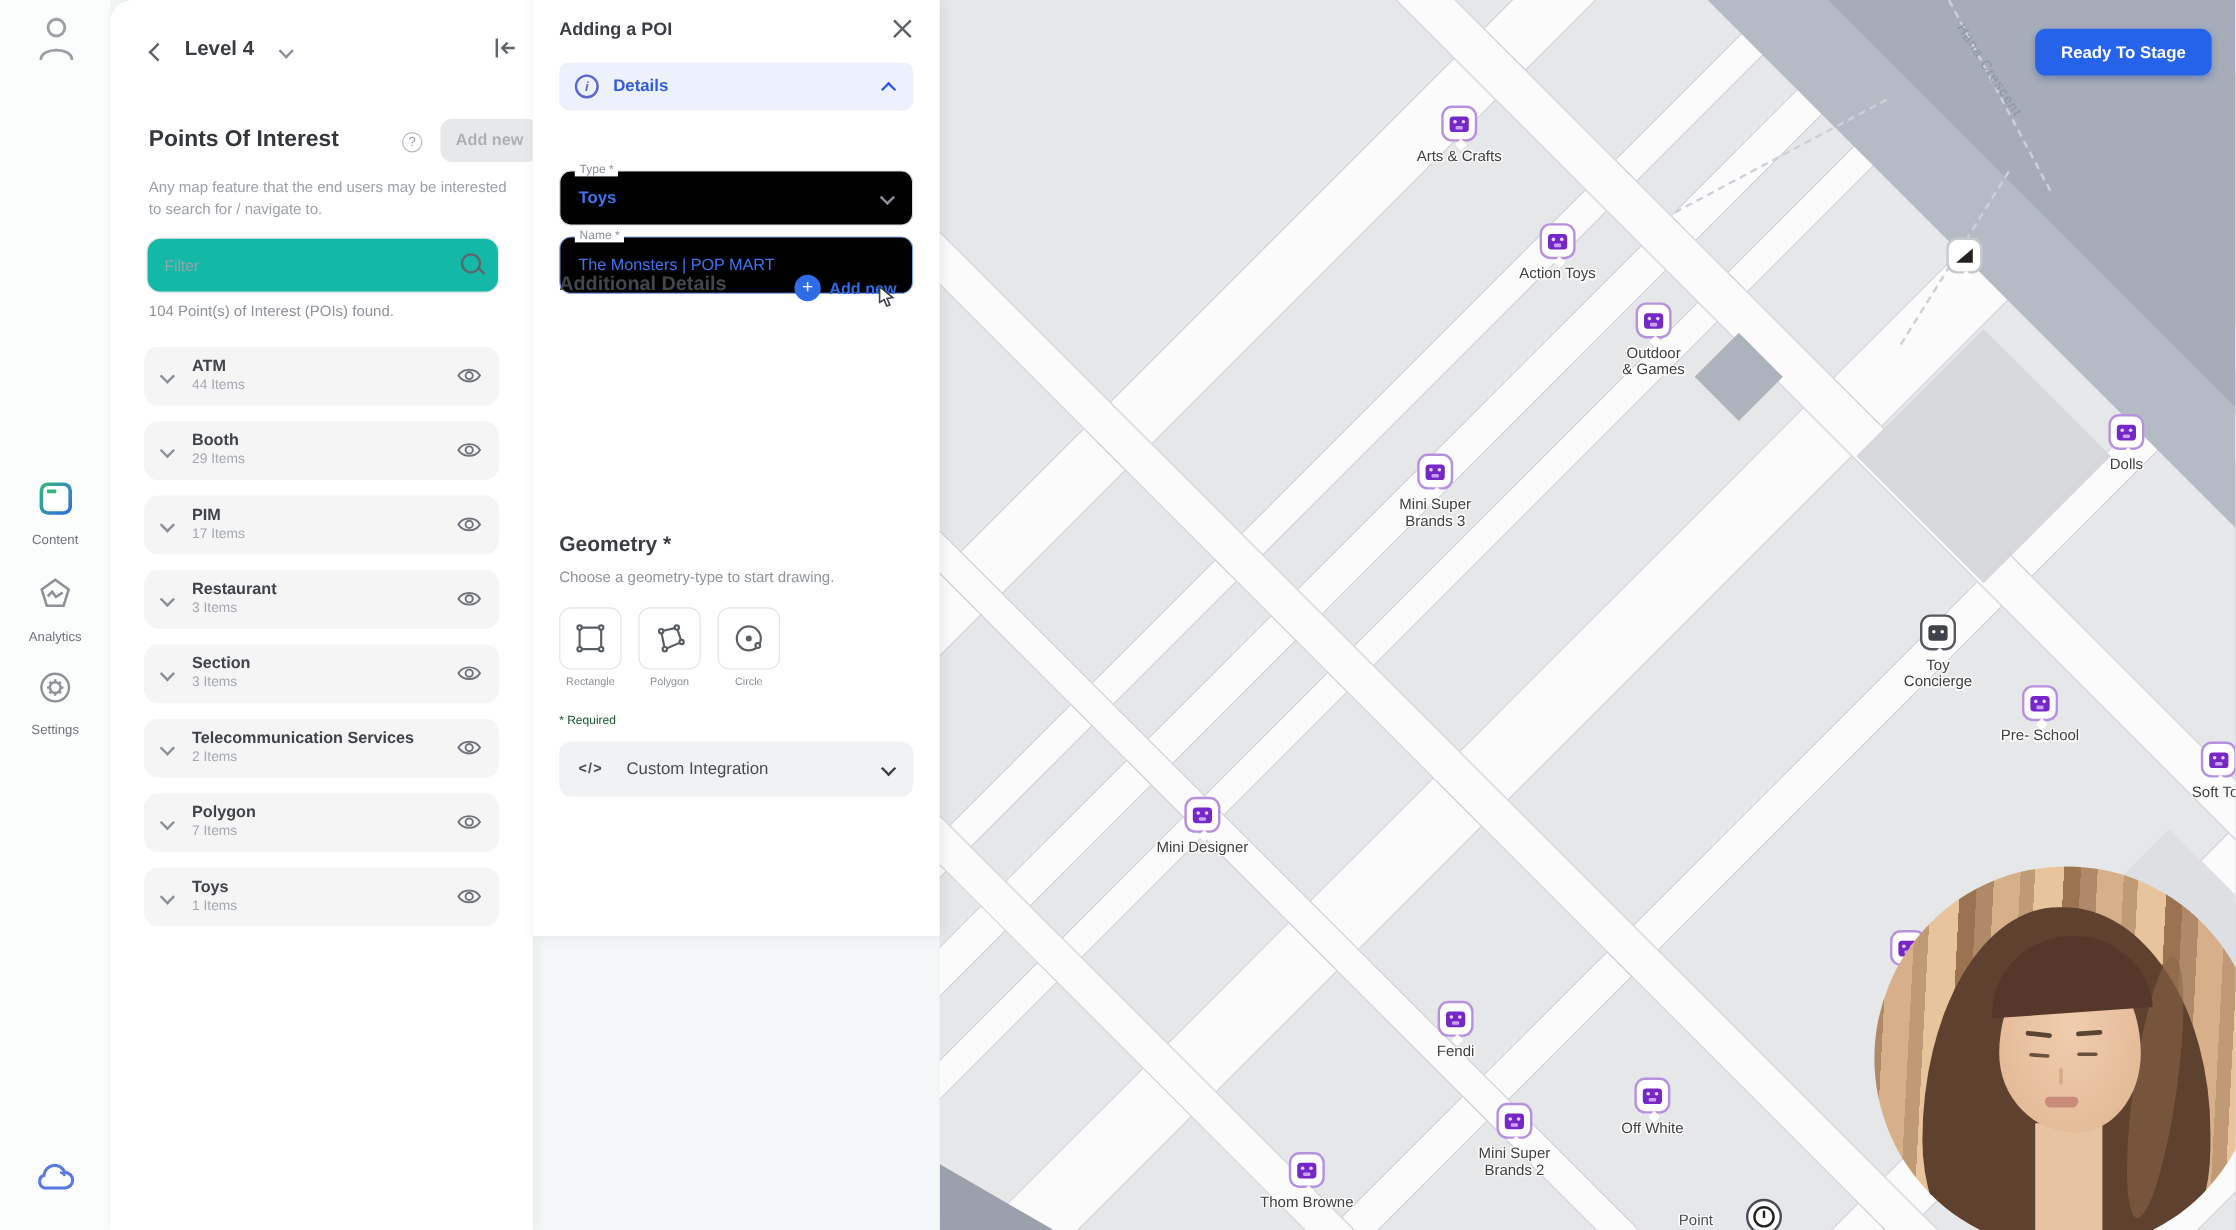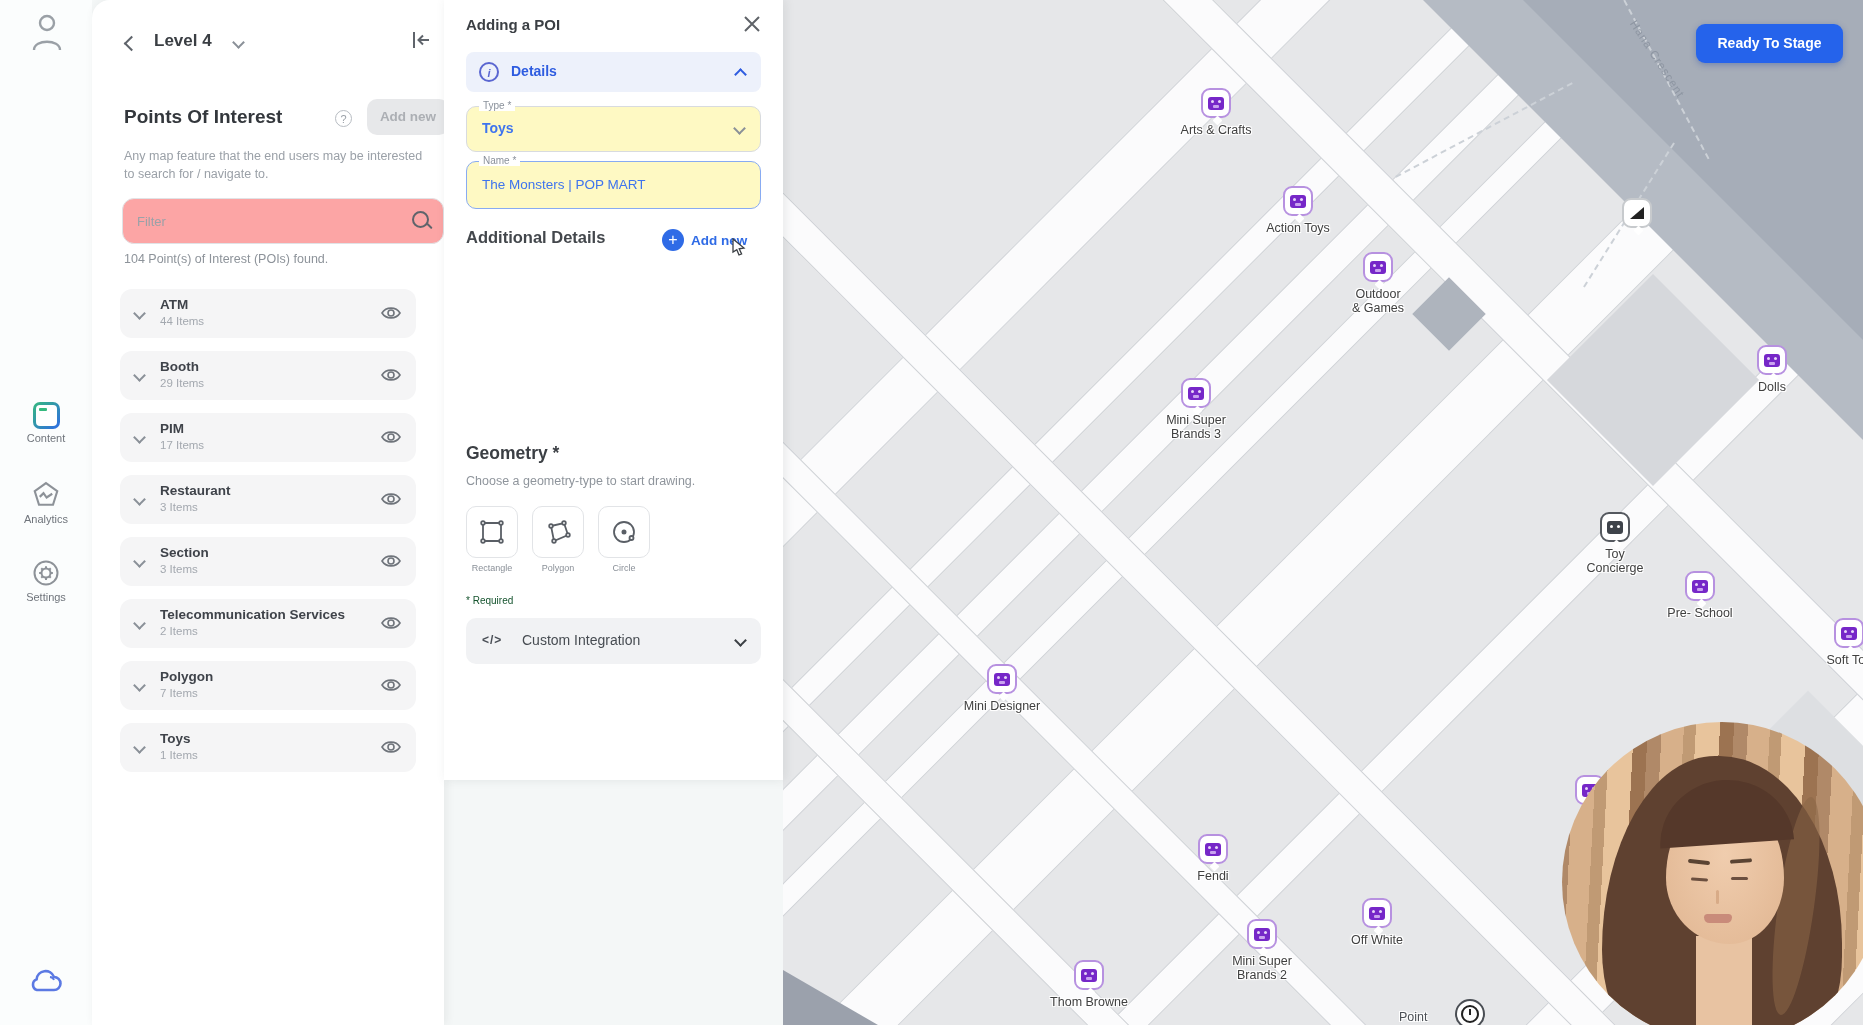--- a/index.html
+++ b/index.html
@@ -8,21 +8,21 @@
     background:#f4f7f7;
     font-family:"Liberation Sans","DejaVu Sans",sans-serif;
     -webkit-font-smoothing:antialiased;
   }
   .abs{position:absolute;}
 
   
   #rail{left:0;top:0;width:92px;height:1025px;background:#fbfdfd;z-index:5;}
   #rail .person{left:30px;top:12px;}
   .rail-item{position:absolute;left:0;width:92px;text-align:center;cursor:pointer;}
-  .rail-item .rlabel{font-size:11px;color:#6f747b;margin-top:3px;}
+  .rail-item .rlabel{font-size:11px;color:#6f747b;margin-top:15px;}
   #rail-content{top:402px;}
   #rail-analytics{top:480px;}
   #rail-settings{top:558px;}
   .grad-sq{width:27px;height:27px;margin:0 auto;border-radius:7px;
     background:linear-gradient(135deg,#35b97e,#2f6be6);padding:3px;box-sizing:border-box;}
   .grad-sq .inner{width:100%;height:100%;background:#fff;border-radius:4px;position:relative;}
   .grad-sq .inner::after{content:'';position:absolute;top:3px;left:3px;width:8px;height:3px;background:#35b97e;border-radius:1px;}
   #rail-cloud{left:28px;top:966px;cursor:pointer;}
 
   
@@ -35,21 +35,21 @@
   #lvl-back{left:34px;top:38px;cursor:pointer;}
   #lvl-name{left:62px;top:31px;font-size:17px;font-weight:bold;color:#3a3e43;cursor:pointer;}
   #lvl-caret{left:142px;top:38px;cursor:pointer;}
   #collapse{left:318px;top:30px;cursor:pointer;}
   #poi-title{left:32px;top:106px;font-size:19px;font-weight:bold;color:#33373c;}
   #poi-help{left:243px;top:110px;width:17px;height:17px;border:1.5px solid #b7bcc2;border-radius:50%;
     font-size:11px;color:#9aa0a7;text-align:center;line-height:17px;box-sizing:border-box;}
   #poi-addnew{left:275px;top:99px;width:82px;height:36px;background:#e7e8ea;border-radius:10px;
     color:#acafb4;font-size:13.5px;font-weight:bold;text-align:center;line-height:36px;cursor:default;}
   #poi-desc{left:32px;top:148px;width:300px;font-size:12.5px;color:#9ba1a8;line-height:1.4;}
-  #filter-box{left:30px;top:198px;width:292px;height:44px;border:1px solid #e1e3e6;border-radius:12px;background:#fca5a5;padding-left:28px;}
+  #filter-box{left:30px;top:198px;width:292px;height:44px;border:1px solid #e1e3e6;border-radius:12px;background:#14b8a6;}
   #filter-input{position:absolute;left:12px;top:1px;width:240px;height:40px;border:none;outline:none;
     font-size:13px;color:#3f434a;font-family:inherit;background:transparent;}
   #filter-input::placeholder{color:#9ba1a8;}
   .search-ic{position:absolute;right:14px;top:12px;width:13px;height:13px;border:2px solid #5f646b;border-radius:50%;}
   .search-ic::after{content:'';position:absolute;left:12px;top:12px;width:7px;height:2px;background:#5f646b;transform:rotate(45deg);border-radius:1px;}
   #poi-results{left:32px;top:252px;font-size:12.5px;color:#8d939a;}
   #cat-list{left:28px;top:289px;width:296px;}
   .cat-row{position:relative;width:296px;height:49px;background:#f5f5f6;border-radius:12px;margin-bottom:13px;cursor:pointer;}
   .cat-row .chev.down{position:absolute;left:15px;top:20px;}
   .cat-text{position:absolute;left:40px;top:7px;}
@@ -60,21 +60,21 @@
   
   #form-panel{left:444px;top:0;width:339px;height:780px;background:#ffffff;
     box-shadow:2px 0 10px rgba(60,64,70,.10);z-index:7;overflow:hidden;}
   #form-title{left:22px;top:16px;font-size:15px;font-weight:bold;color:#3b3f44;}
   #form-close{left:298px;top:14px;width:20px;height:20px;cursor:pointer;}
   #details-bar{left:22px;top:52px;width:295px;height:40px;background:#edf1fb;border-radius:8px;cursor:pointer;}
   #details-info{position:absolute;left:13px;top:10px;width:20px;height:20px;border:2px solid #5a66d1;border-radius:50%;
     color:#5a66d1;font-size:11px;font-weight:bold;text-align:center;line-height:18px;box-sizing:border-box;font-style:italic;}
   #details-label{position:absolute;left:45px;top:11px;font-size:14px;font-weight:bold;color:#2e5ce0;}
   #details-caret{position:absolute;right:16px;top:18px;border-color:#2e5ce0;}
-  .field{position:absolute;left:22px;width:295px;height:46px;border-radius:10px;background:#fef9c3;box-sizing:border-box;}
+  .field{position:absolute;left:22px;width:295px;height:46px;border-radius:10px;background:#000000;box-sizing:border-box;margin-top:36px;}
   #type-field{top:106px;border:1.3px solid #d8dbdf;}
   #name-field{top:161px;height:48px;border:1.6px solid #88abf2;}
   .legend{position:absolute;left:12px;top:-7px;background:#fff;padding:0 4px;font-size:10px;color:#8a919b;}
   .fval{position:absolute;left:15px;top:13px;font-size:14px;color:#3e74ee;font-weight:bold;}
   #name-field .fval{font-weight:normal;font-size:13.5px;top:15px;}
   .fcaret{position:absolute;right:16px;top:17px;border-color:#6f747b;}
   #addl-title{left:22px;top:228px;font-size:16.5px;font-weight:bold;color:#43474c;}
   #addl-addnew{left:218px;top:229px;cursor:pointer;}
   .plus-circle{display:inline-block;width:22px;height:22px;border-radius:50%;background:#2f6be6;color:#fff;
     font-size:16px;line-height:21px;text-align:center;vertical-align:middle;}

